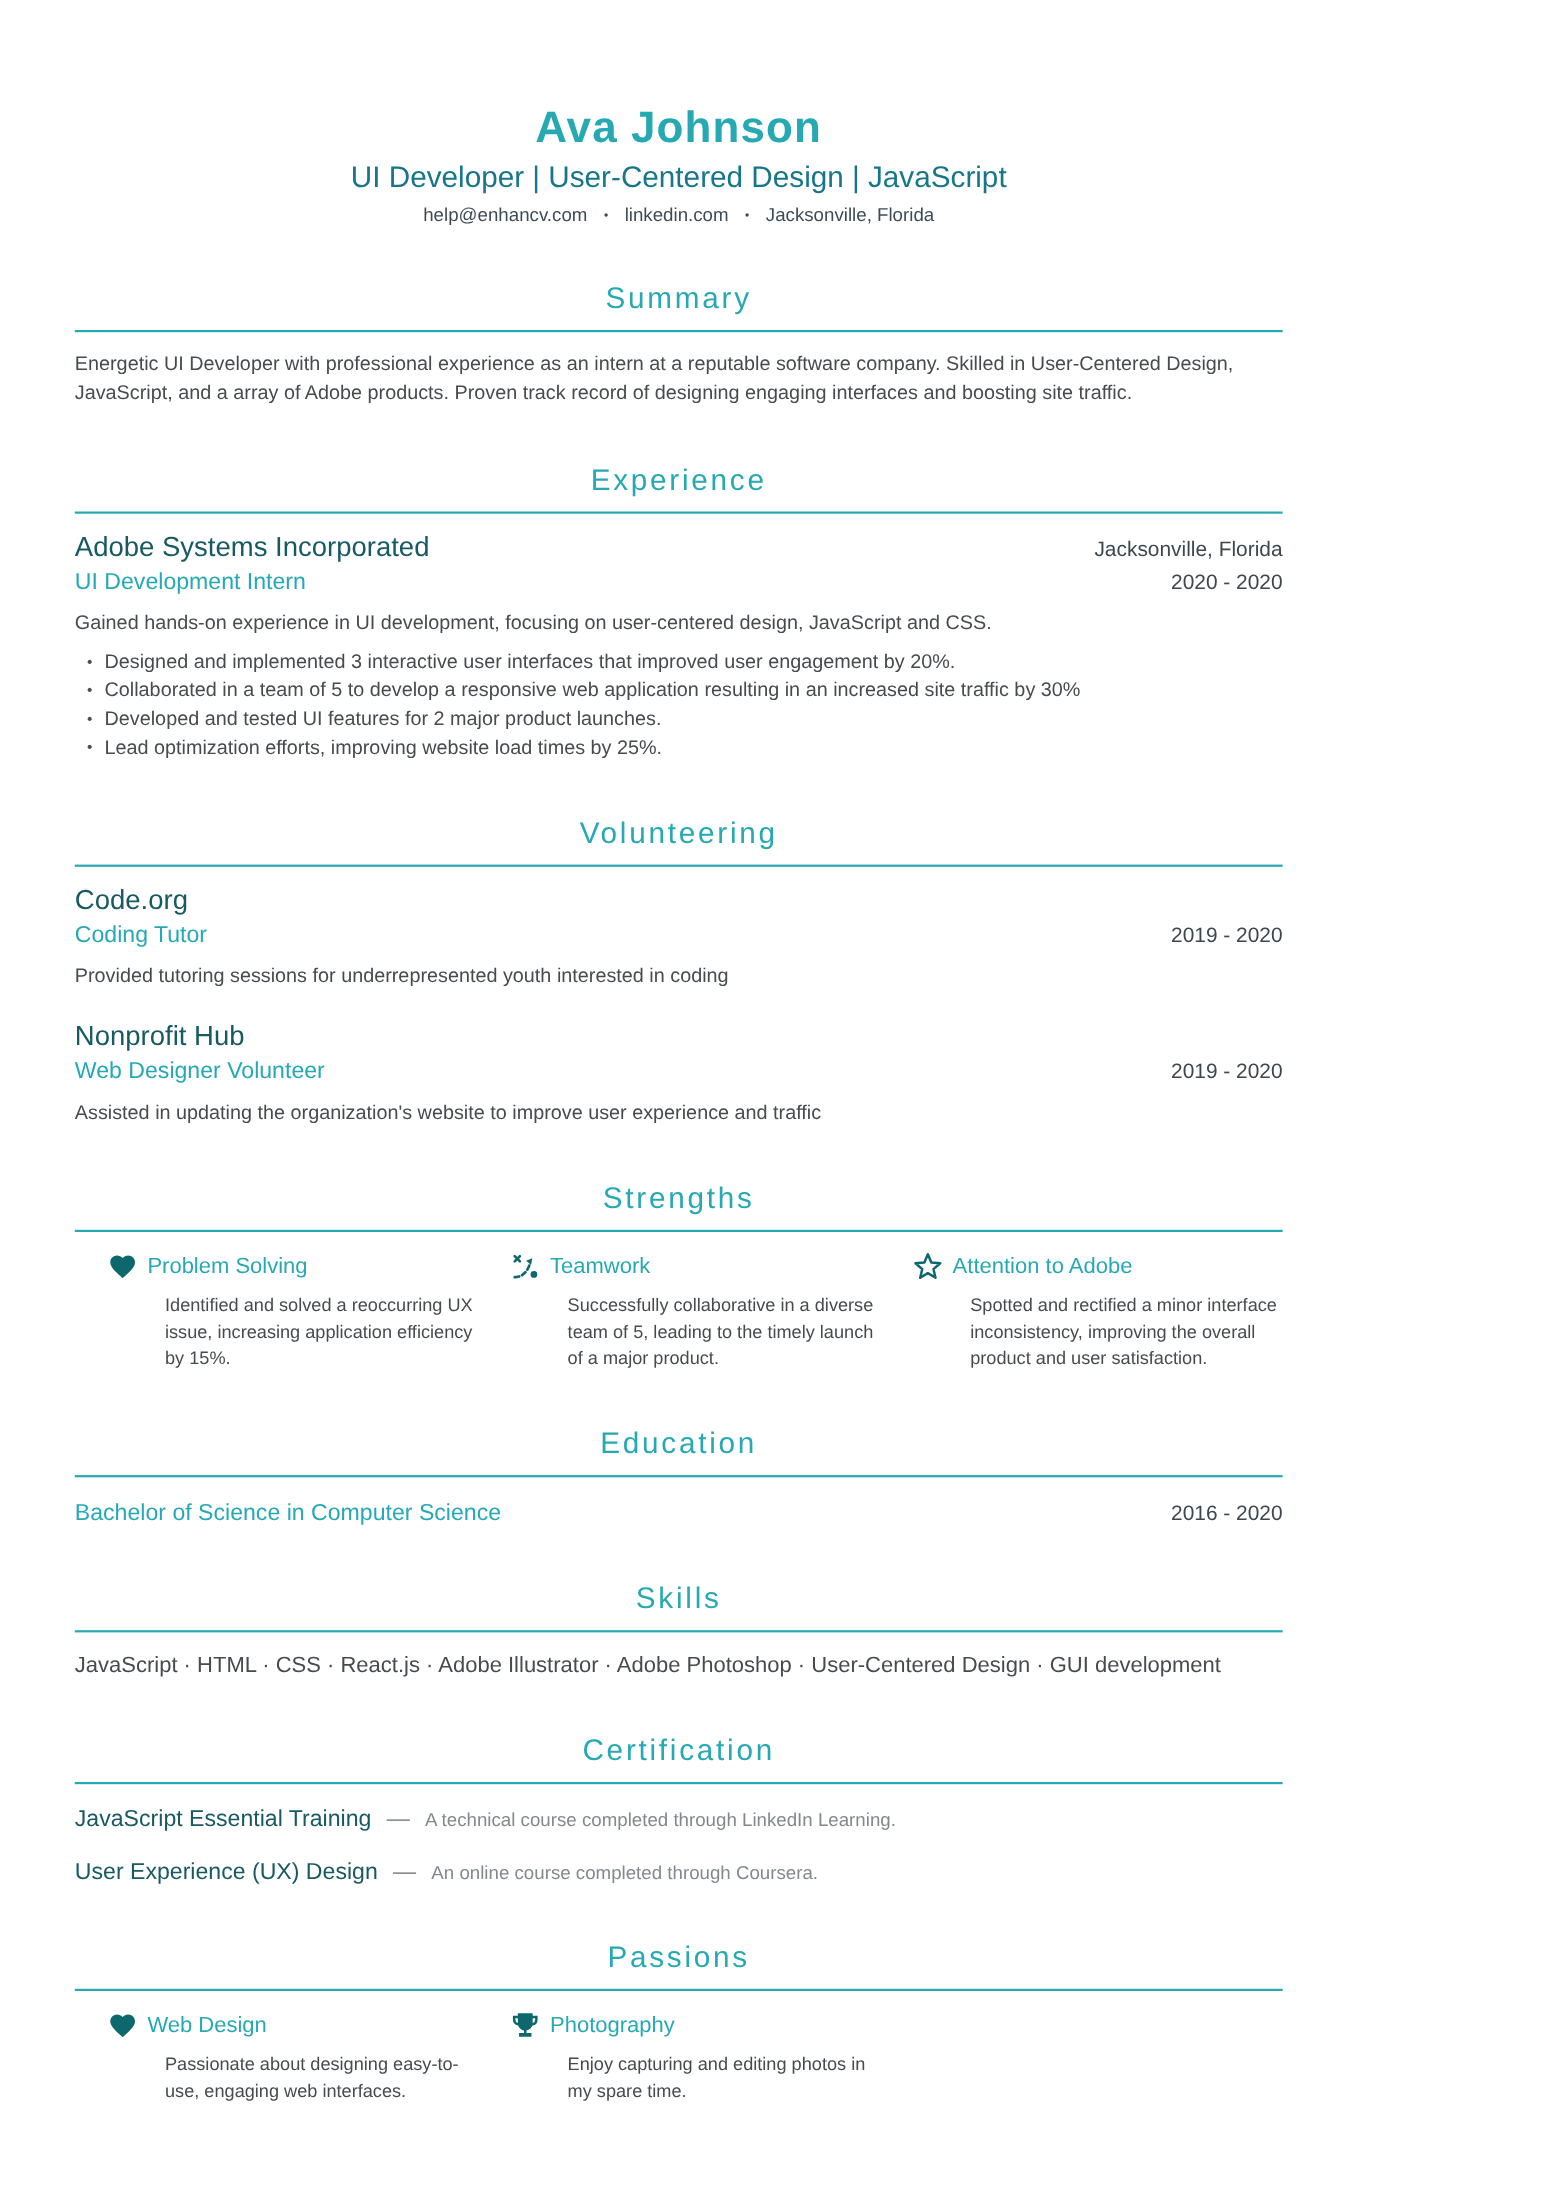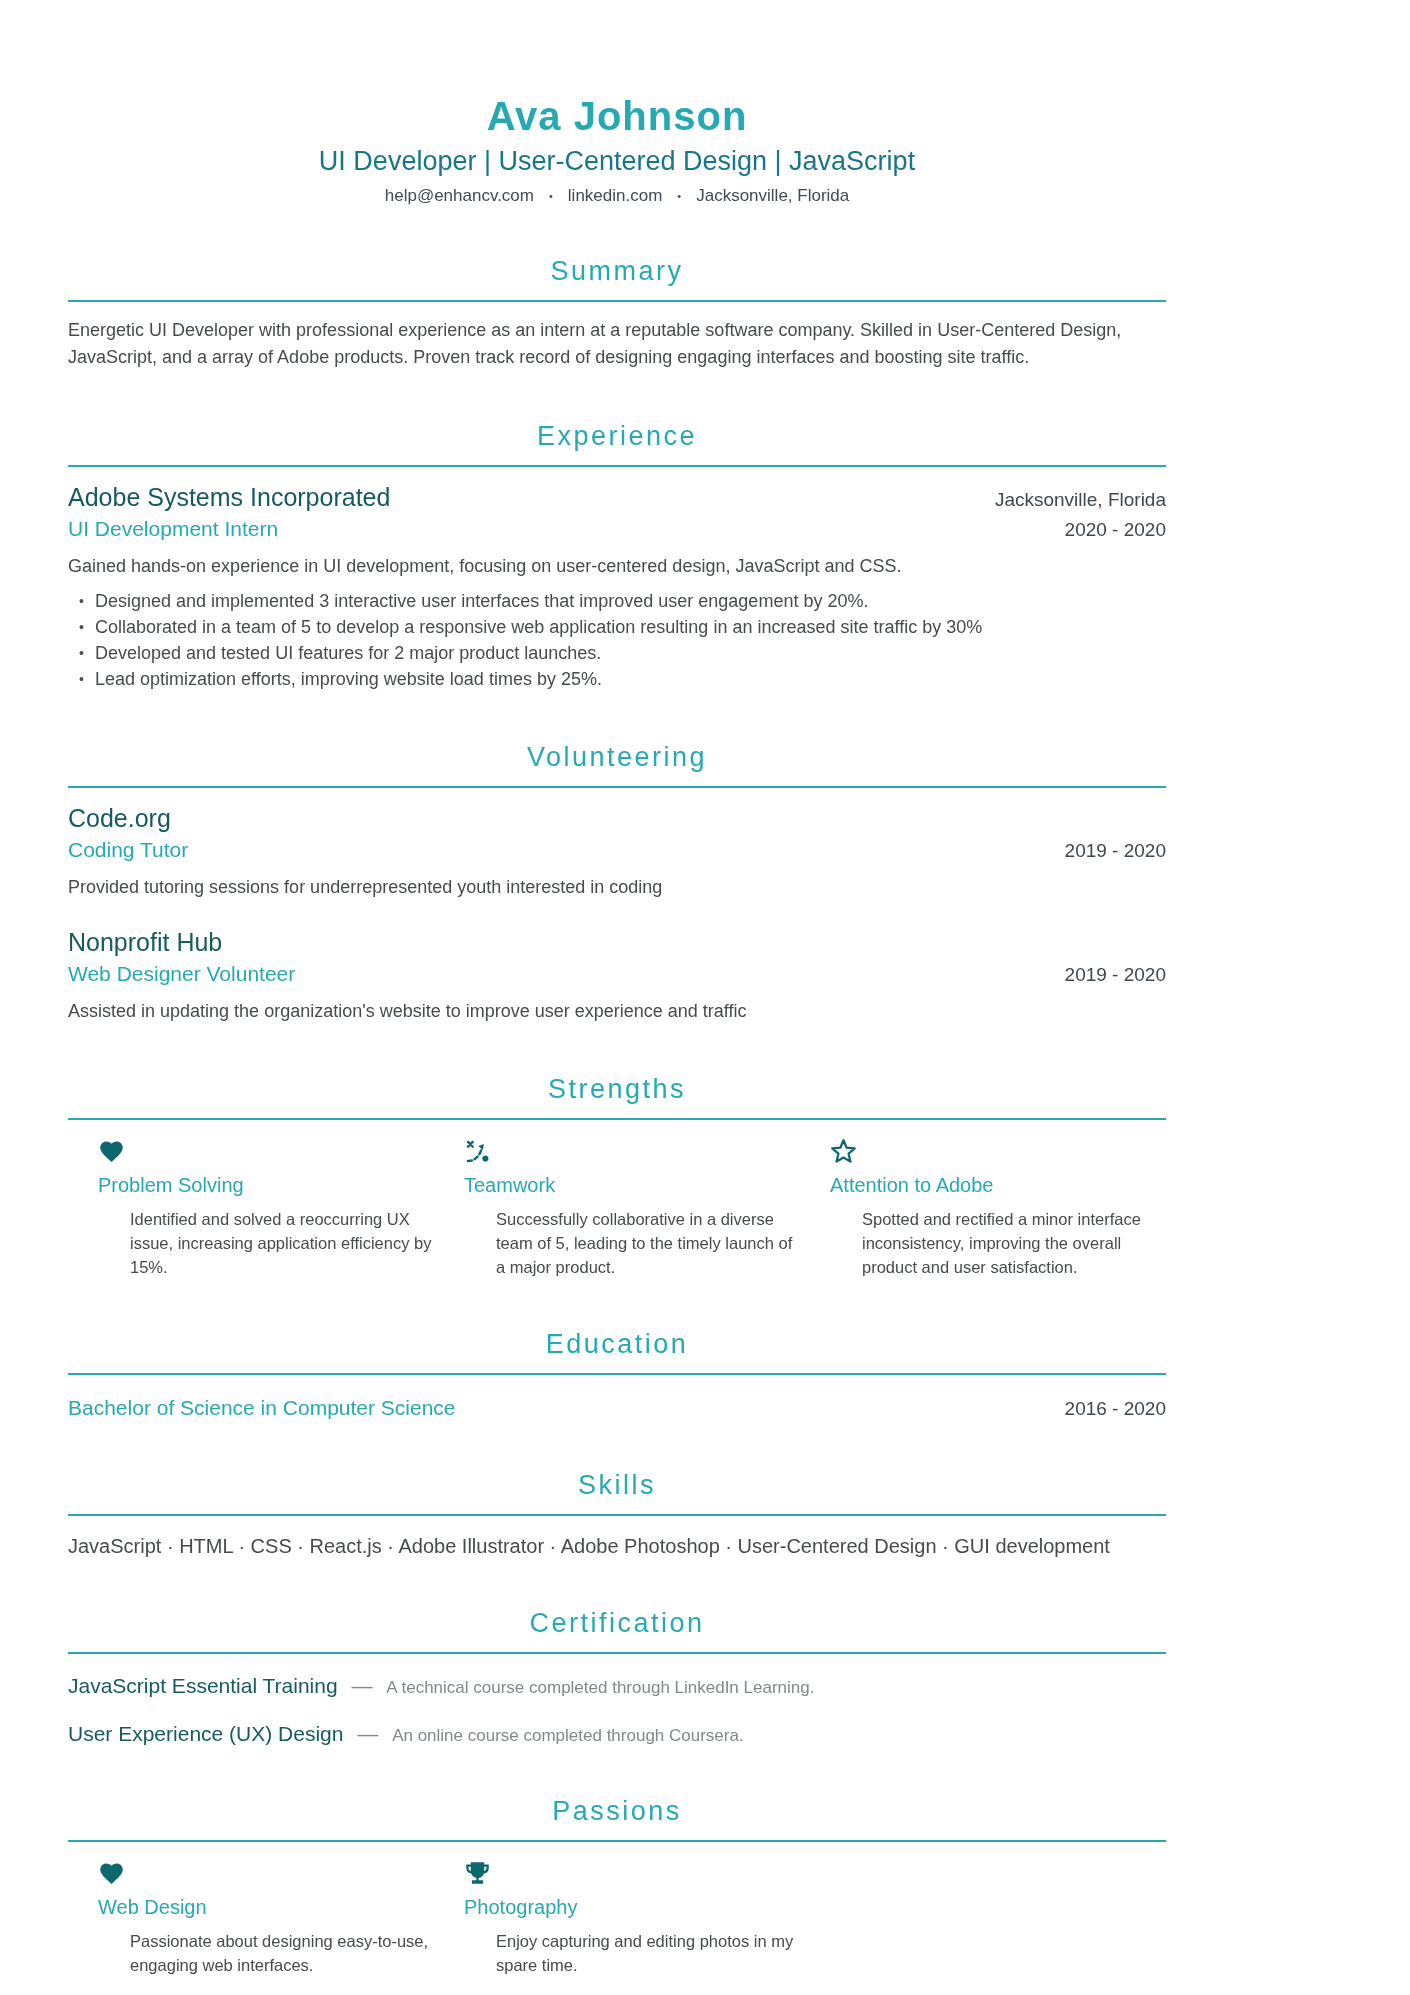--- a/index.html
+++ b/index.html
@@ -41,23 +41,23 @@
   .meta{font-size:19px;color:var(--meta);white-space:nowrap;}
   .role{font-size:21px;color:var(--accent);margin-top:5px;}
   .desc{font-size:18px;line-height:26px;color:var(--body);margin-top:12px;}
   ul.bullets{list-style:none;margin-top:9px;}
   ul.bullets li{position:relative;padding-left:27px;font-size:18px;line-height:26px;color:var(--body);}
   ul.bullets li::before{content:"•";position:absolute;left:11px;top:0;color:#4a4f53;font-size:14px;line-height:26px;}
 
   
   .tri-grid{display:grid;grid-template-columns:repeat(3,1fr);margin-top:18px;}
   .grid-item{padding-left:30px;}
-  .item-head{display:flex;align-items:flex-start;gap:9px;flex-direction:column;}
+  .item-head{display:flex;align-items:center;gap:9px;}
   .item-title{font-size:20px;color:var(--accent);}
-  .item-body{margin-left:32px;margin-top:10px;font-size:16.5px;line-height:24px;
+  .item-body{margin-left:52px;margin-top:10px;font-size:16.5px;line-height:24px;
              color:var(--body);max-width:308px;}
   .icon{width:27px;height:27px;flex:0 0 27px;display:inline-flex;}
 
   
   .skills-line{font-size:20px;color:var(--body);margin-top:19px;}
 
   
   .cert-line{margin-top:20px;font-size:21px;}
   .cert-line + .cert-line{margin-top:24px;}
   .cert-name{color:var(--dark);}

